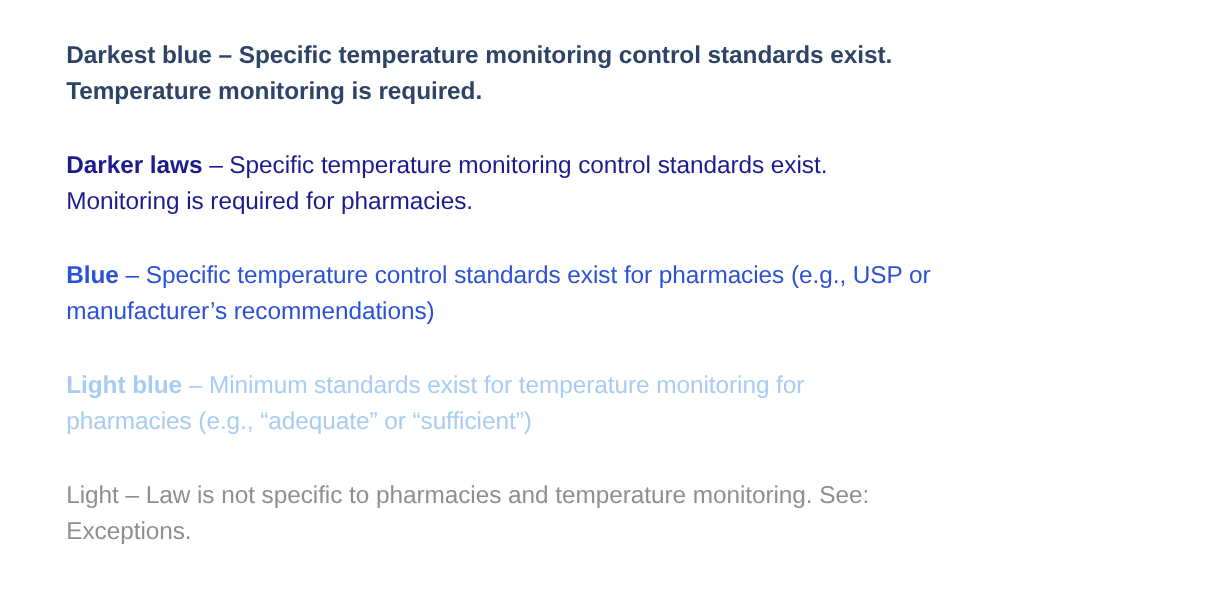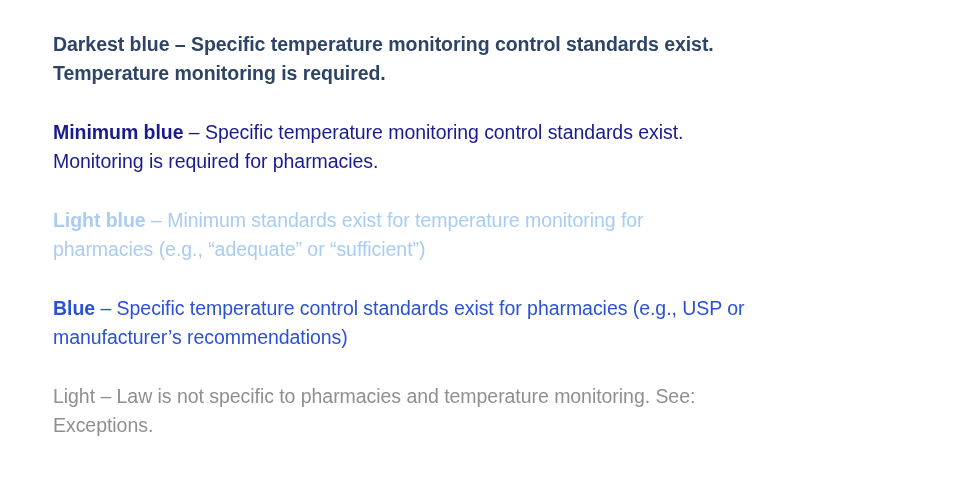--- a/index.html
+++ b/index.html
@@ -83,28 +83,28 @@
 </head>
 <body>
 
 <div class="legend-sheet">
 
   <p class="legend-entry entry-darkest">
     <span class="entry-label">Darkest blue</span><span class="entry-text"> – </span><span class="entry-text">Specific temperature monitoring control standards exist. Temperature monitoring is required.</span>
   </p>
 
   <p class="legend-entry entry-darker">
-    <span class="entry-label">Minimum blue</span><span class="entry-text"> – </span><span class="entry-text">Specific temperature monitoring control standards exist. Monitoring is required for pharmacies.</span>
+    <span class="entry-label">Darker laws</span><span class="entry-text"> – </span><span class="entry-text">Specific temperature monitoring control standards exist. Monitoring is required for pharmacies.</span>
+  </p>
+
+  <p class="legend-entry entry-blue">
+    <span class="entry-label">Blue</span><span class="entry-text"> – </span><span class="entry-text">Specific temperature control standards exist for pharmacies (e.g., USP or manufacturer’s recommendations)</span>
   </p>
 
   <p class="legend-entry entry-light">
     <span class="entry-label">Light blue</span><span class="entry-text"> – </span><span class="entry-text">Minimum standards exist for temperature monitoring for pharmacies (e.g., “adequate” or “sufficient”)</span>
-  </p>
-
-  <p class="legend-entry entry-blue">
-    <span class="entry-label">Blue</span><span class="entry-text"> – </span><span class="entry-text">Specific temperature control standards exist for pharmacies (e.g., USP or manufacturer’s recommendations)</span>
   </p>
 
   <p class="legend-entry entry-white">
     <span class="entry-label">Light</span><span class="entry-text"> – </span><span class="entry-text">Law is not specific to pharmacies and temperature monitoring. See: Exceptions.</span>
   </p>
 
 </div>
 
 </body></html>

